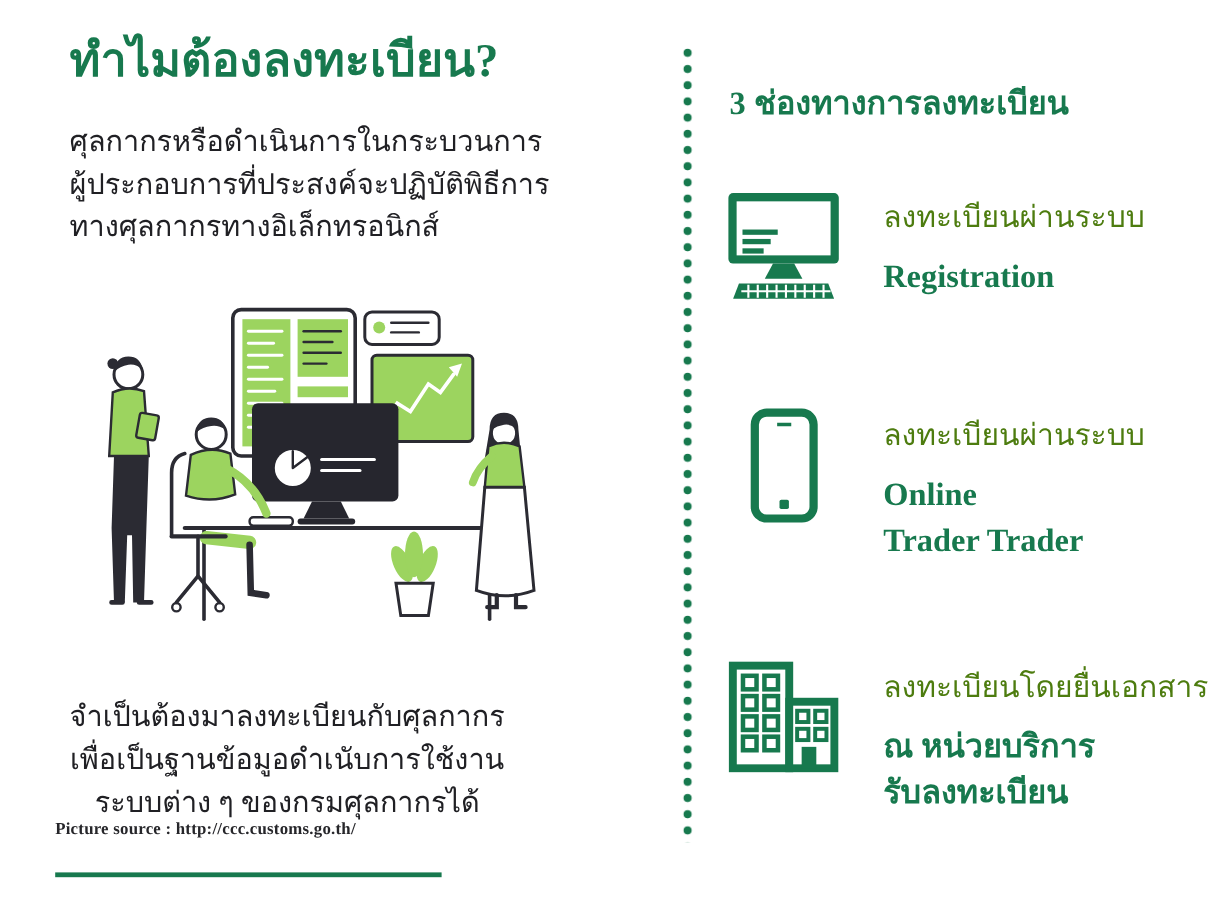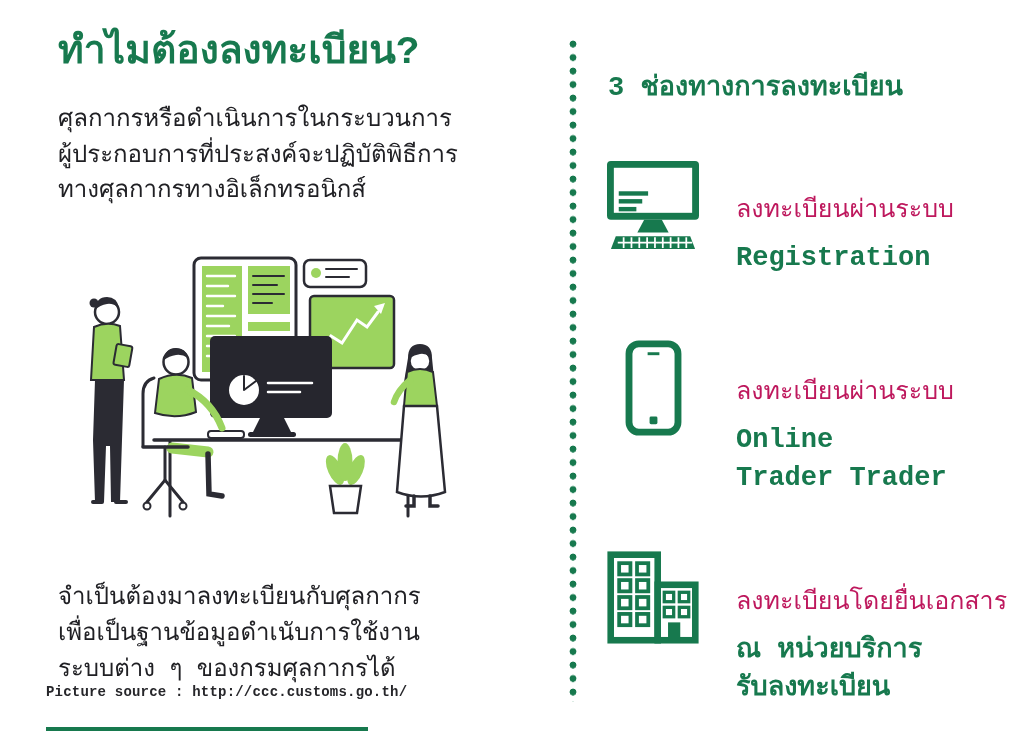--- a/index.html
+++ b/index.html
@@ -1,39 +1,39 @@
 <!DOCTYPE html>
 <html><head>
 <meta charset="utf-8">
 <style>
   html,body{margin:0;padding:0;background:#ffffff;}
   #canvas{
     position:relative;width:1024px;height:748px;background:#ffffff;overflow:hidden;
-    font-family:Liberation Mono, monospace;color:#202024;
+    font-family:Liberation Serif, serif;color:#202024;
   }
   .abs{position:absolute;}
   .page-title{left:58px;top:18px;font-size:39px;font-weight:bold;color:#17794E;}
   .intro{left:58px;top:102px;font-size:24px;line-height:1.48;color:#202024;}
-  .outro{left:58px;top:580px;font-size:24px;line-height:1.5;color:#202024;}
+  .outro{left:58px;top:580px;font-size:24px;line-height:1.5;color:#202024;text-align:center;}
   .source{left:46px;top:684px;font-size:14px;font-weight:bold;color:#26262A;letter-spacing:.2px;}
   .source-underline{left:46px;top:727px;width:322px;height:4px;background:#17794E;}
   .illustration{left:58px;top:250px;width:420px;height:310px;}
   .divider{
     left:569px;top:40px;width:8px;height:662px;
     background-image:radial-gradient(circle at 4px 4px,#17794E 3.2px,rgba(0,0,0,0) 3.7px);
     background-size:8px 13.5px;background-repeat:repeat-y;
   }
   .r-heading{left:608px;top:64px;font-size:27px;font-weight:bold;color:#17794E;}
   .r-item{position:absolute;left:604px;display:flex;align-items:flex-start;gap:34px;}
   .r-item.i1{top:158px;}
   .r-item.i2{top:340px;}
   .r-item.i3{top:550px;}
   .icon-box{width:98px;display:flex;justify-content:center;flex:0 0 98px;}
   .r-text{padding-top:2px;}
-  .r-line1{font-size:25px;color:#be185d;margin-bottom:12px;margin-top:28px;}
+  .r-line1{font-size:25px;color:#4d7c0f;margin-bottom:12px;}
   .r-bold{font-size:27px;font-weight:bold;color:#17794E;line-height:1.4;}
 </style>
 </head>
 <body>
 
 <div id="canvas">
 
   <div class="abs page-title">ทำไมต้องลงทะเบียน?</div>
 
   <div class="abs intro">

